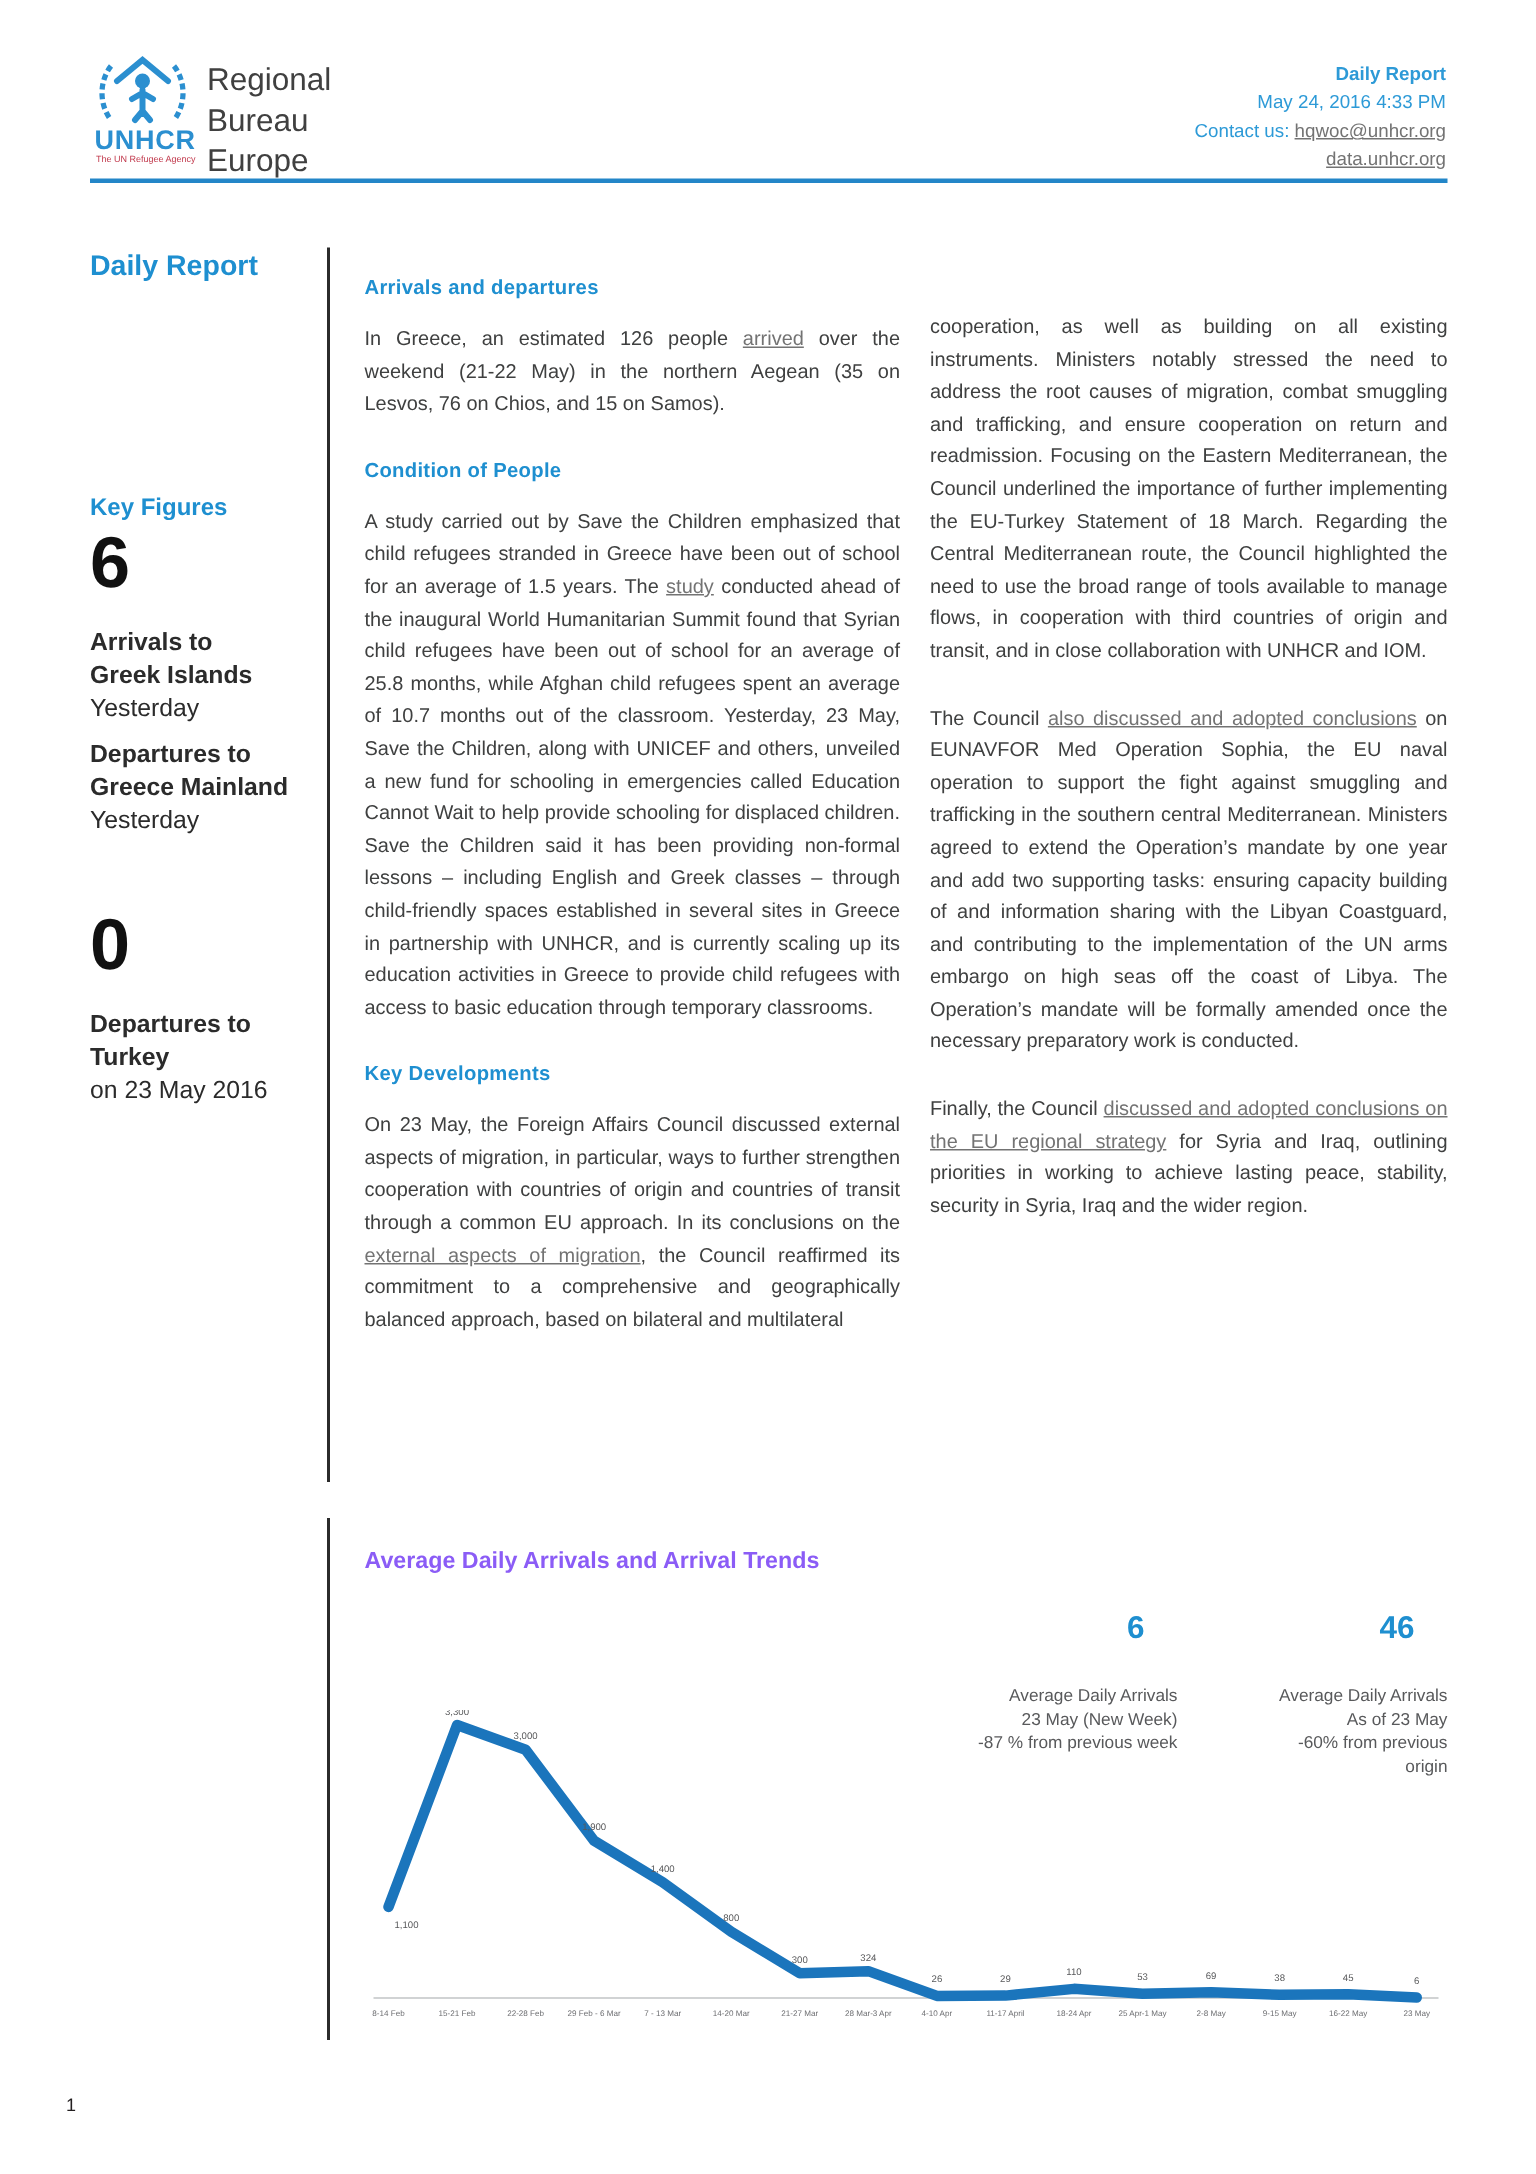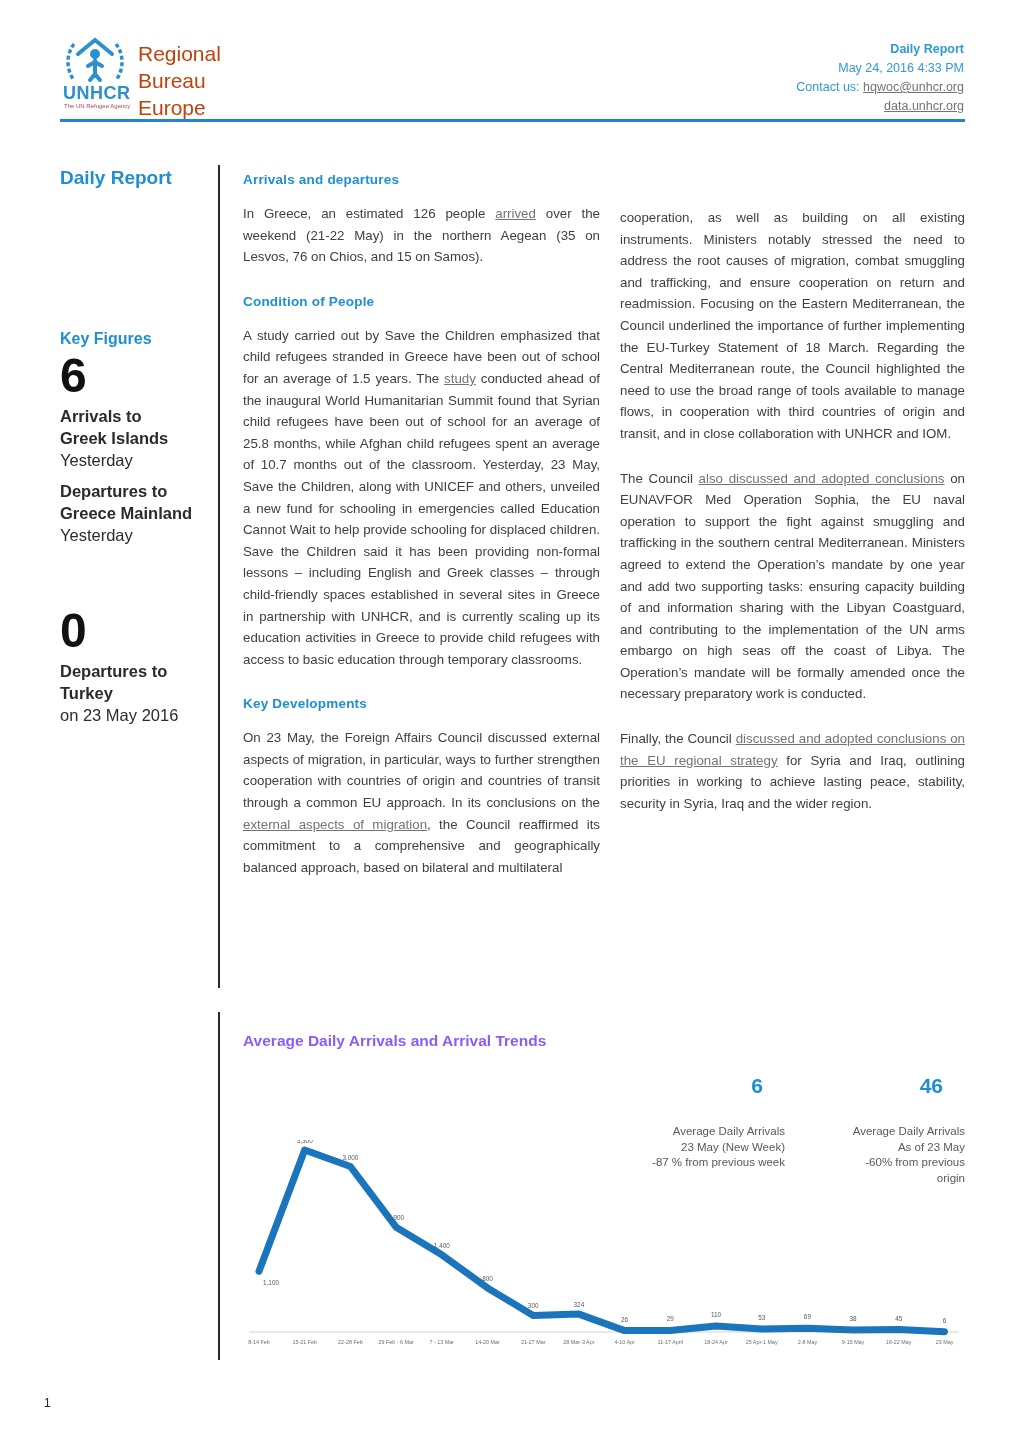--- a/index.html
+++ b/index.html
@@ -4,42 +4,42 @@
 <style>
   html,body { margin:0; padding:0; }
   body {
     width:1024px; height:1449px; position:relative; background:#ffffff;
     font-family:"Liberation Sans", sans-serif; color:#3f4040; overflow:hidden;
   }
   a.link { color:#737373; text-decoration:underline; cursor:pointer; }
 
   
   .logo-block { position:absolute; left:62px; top:36px; width:78px; }
-  .bureau { position:absolute; left:138px; top:40px; font-size:21px; line-height:27px; color:#c2410c; }
+  .bureau { position:absolute; left:138px; top:40px; font-size:21px; line-height:27px; color:#404040; }
   .contact { position:absolute; right:60px; top:40px; text-align:right; font-size:12.5px; line-height:19px; color:#2d9ad7; }
   .contact .bold { font-weight:bold; }
   .top-rule { position:absolute; left:60px; right:59px; top:119px; height:3px; background:#2386c8; }
 
   
   .sidebar { position:absolute; left:60px; top:165px; width:152px; }
   .sb-title { font-size:19px; font-weight:bold; color:#1e8fd0; margin:2px 0 0 0; }
   .cal-wrap { margin-top:22px; margin-left:2px; }
   .kf-title { font-size:16px; font-weight:bold; color:#1e8fd0; position:absolute; top:165px; left:0; }
   .figure { position:absolute; left:0; }
   .fig-val { font-size:48px; font-weight:bold; color:#111111; line-height:1; letter-spacing:-1px; }
-  .fig-lines { margin-top:5px; font-size:16.5px; line-height:22px; color:#2b2b2b; }
+  .fig-lines { margin-top:17px; font-size:16.5px; line-height:22px; color:#2b2b2b; }
   .fig-lines .b { font-weight:bold; }
   .divider-1 { position:absolute; left:218px; top:165px; width:2px; height:823px; background:#2b2b2b; }
   .divider-2 { position:absolute; left:218px; top:1012px; width:2px; height:348px; background:#2b2b2b; }
 
   
   .col1 { position:absolute; left:243px; top:172px; width:357px; }
   .col2 { position:absolute; left:620px; top:207px; width:345px; }
   .sec-h { font-size:13.5px; font-weight:bold; color:#1e8fd0; margin:26px 0 16px 0; letter-spacing:0.2px; }
-  .sec-h.first { margin-top:0; }
+  .sec-h.first { margin-top:12px; }
   .body-p { font-size:13.3px; line-height:21.6px; text-align:justify; margin:0 0 23px 0; color:#3f4040; }
 
   
   .chart-section { position:absolute; left:243px; top:1030px; width:722px; height:340px; }
   .chart-title { font-size:15.5px; font-weight:bold; color:#8b5cf6; line-height:21px; }
   .stats { position:absolute; top:44px; right:0; display:flex; }
   .stat { text-align:right; }
   .stat-1 { width:170px; margin-right:30px; }
   .stat-2 { width:150px; }
   .stat-value { font-size:21px; font-weight:bold; color:#1e8fd0; padding-right:22px; margin-bottom:26px; }

